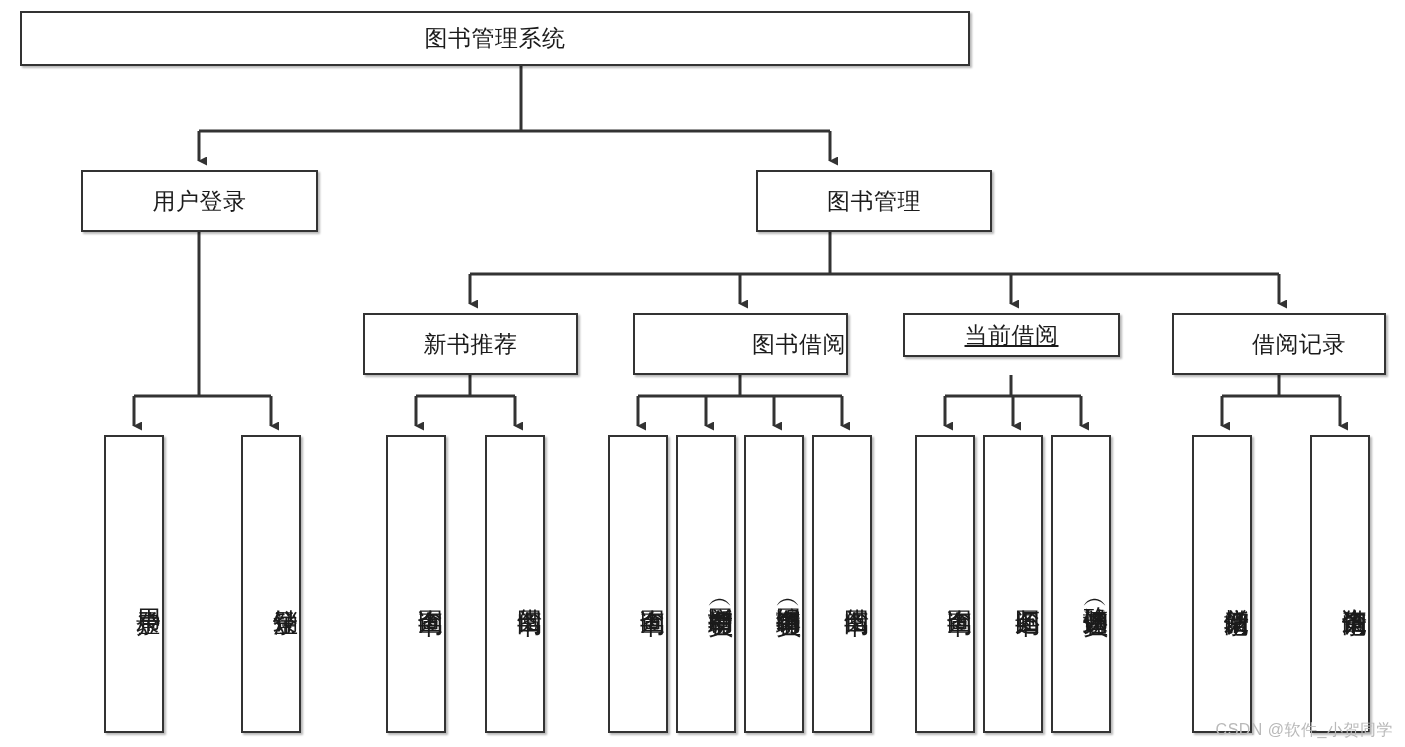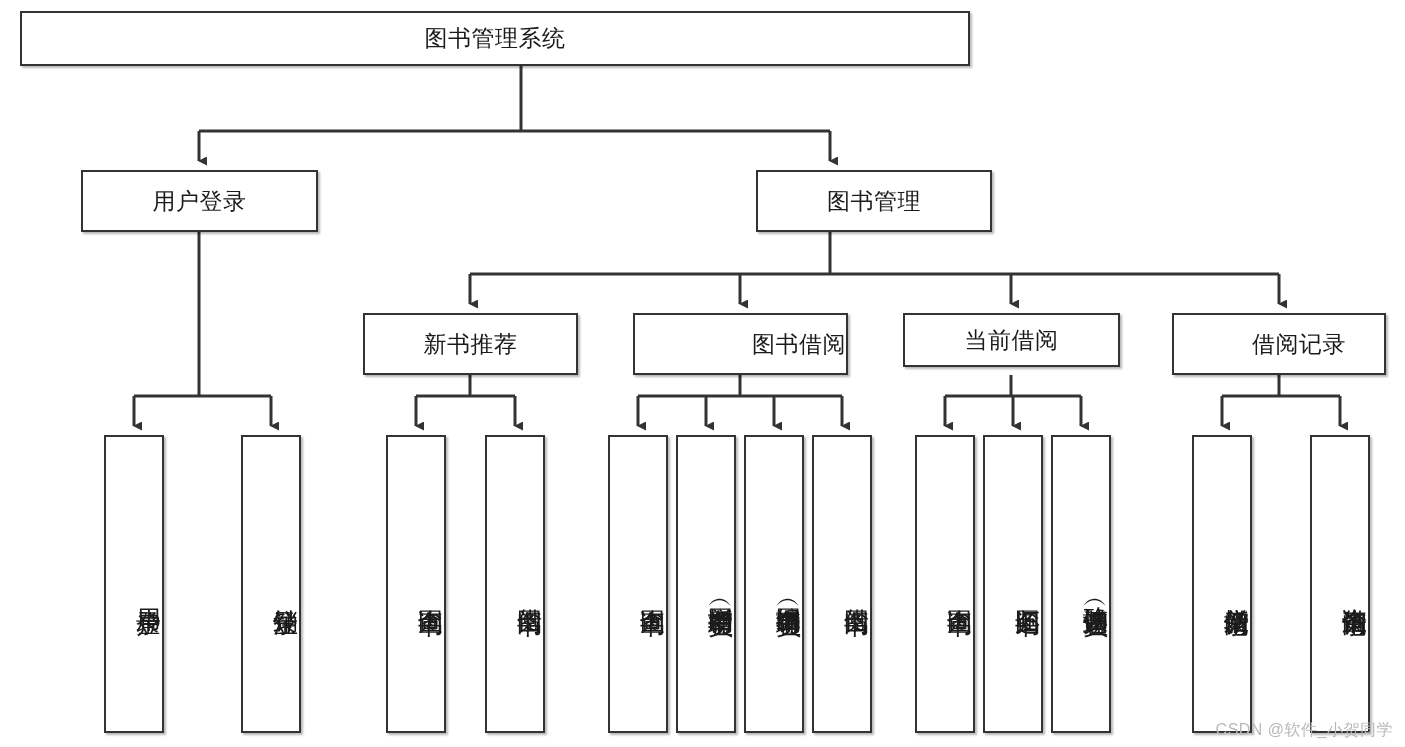--- a/index.html
+++ b/index.html
@@ -129,21 +129,21 @@
   <div class="node node-h" style="left:712px; top:170px; width:236px; height:62px;margin-left:44px;">
     <span>图书管理</span>
   </div>
 
   <div class="node node-h" style="left:363px; top:313px; width:215px; height:62px;">
     <span>新书推荐</span>
   </div>
   <div class="node node-h" style="left:633px; top:313px; width:215px; height:62px;justify-content:flex-end;">
     <span>图书借阅</span>
   </div>
-  <div class="node node-h" style="left:903px; top:313px; width:217px; height:54px;">
+  <div class="node node-h" style="left:903px; top:313px; width:217px; height:44px;text-decoration:underline;">
     <span>当前借阅</span>
   </div>
   <div class="node node-h" style="left:1172px; top:313px; width:214px; height:62px;padding-left:40px;">
     <span>借阅记录</span>
   </div>
 
   <div class="node node-v" style="left:104px; top:435px; width:60px; height:298px;">
     <span>用户登录</span>
   </div>
   <div class="node node-v" style="left:241px; top:435px; width:60px; height:298px;">

